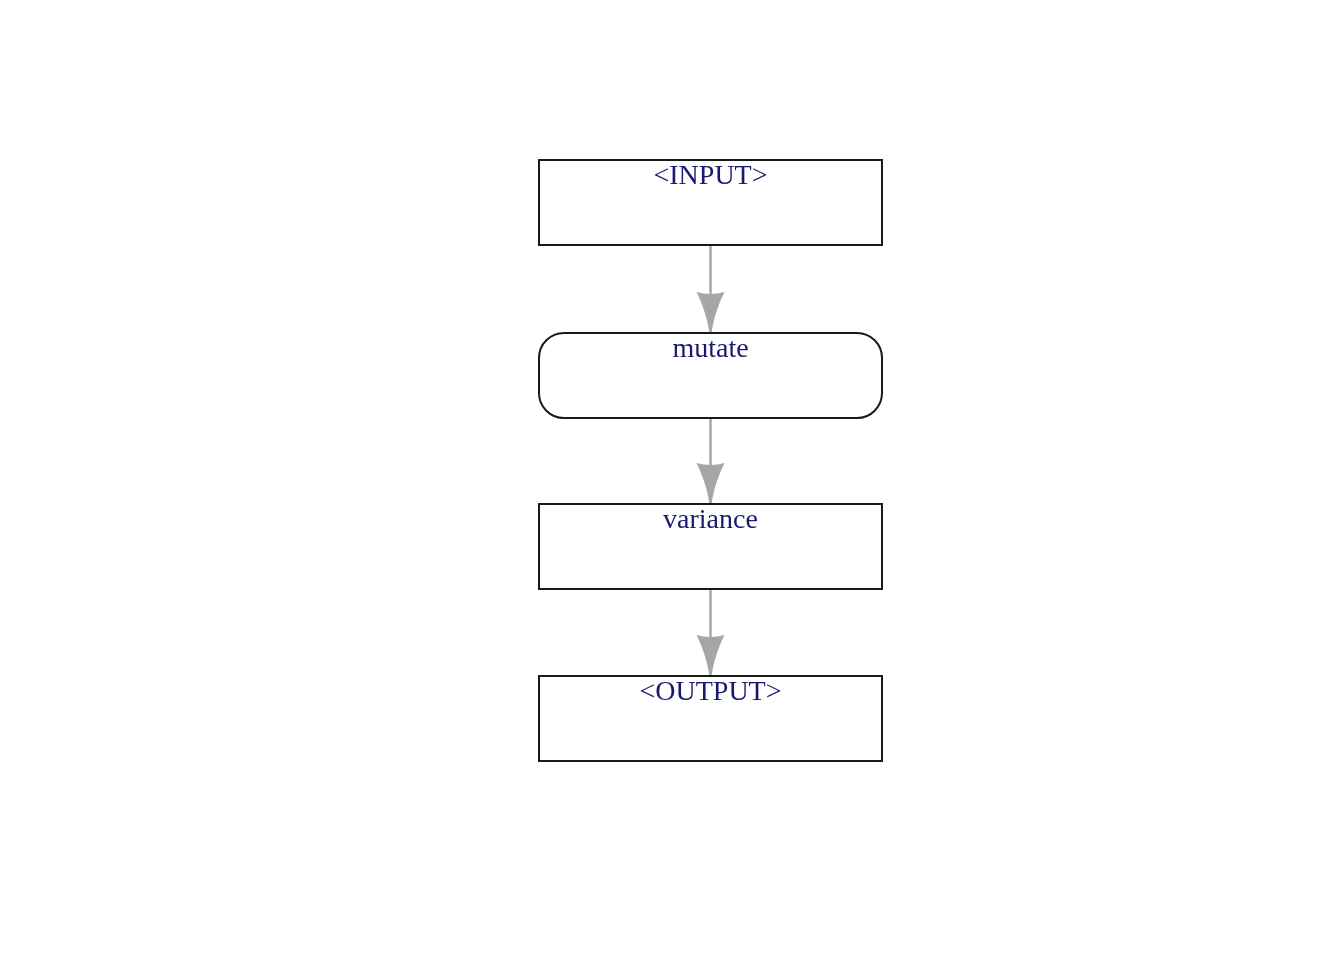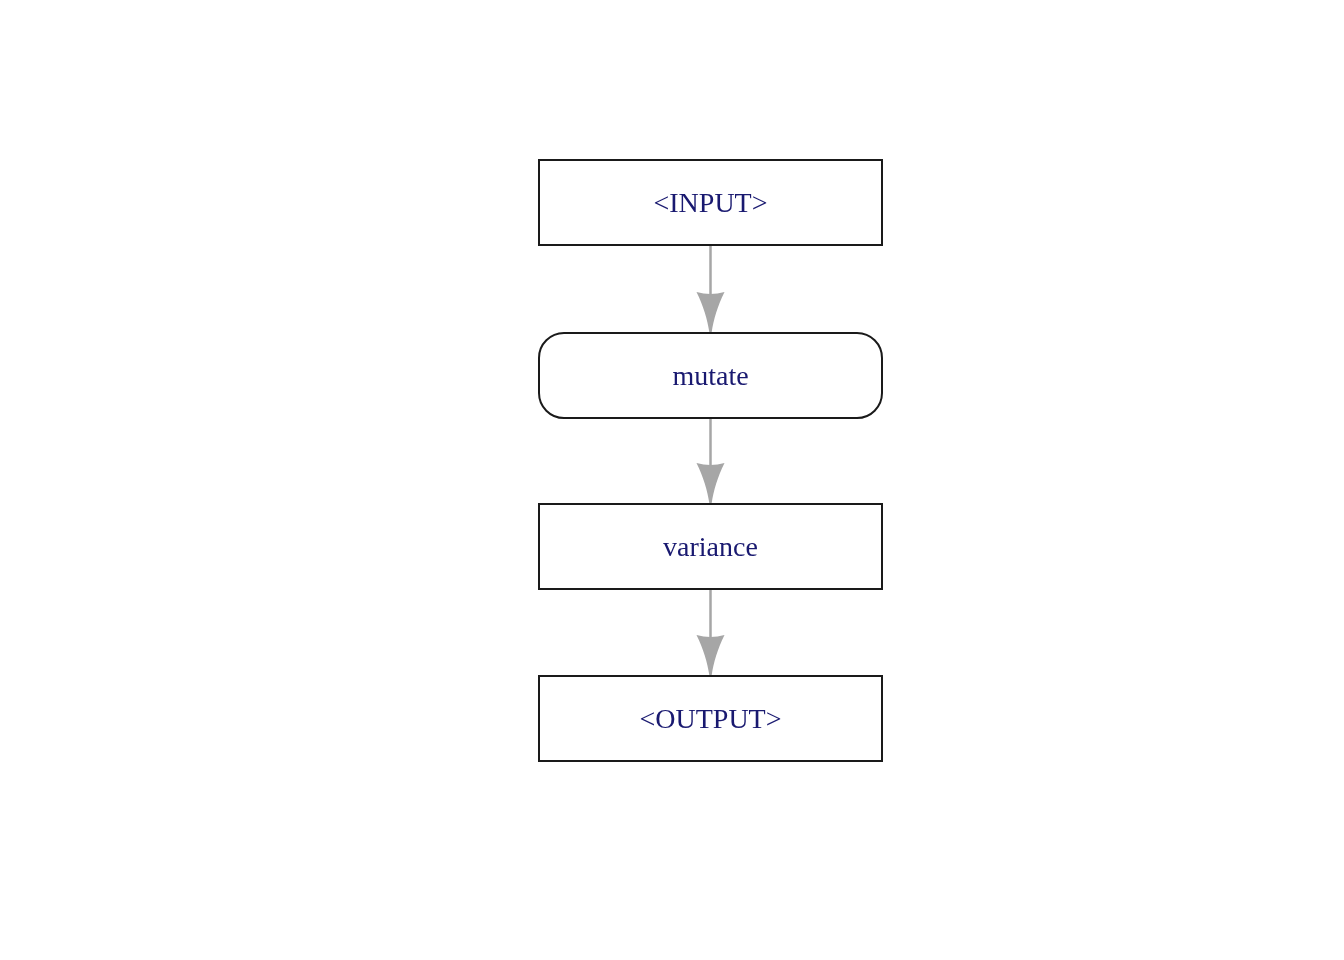--- a/index.html
+++ b/index.html
@@ -31,21 +31,21 @@
   }
   .node {
     position: absolute;
     left: 538px;
     width: 345px;
     height: 87px;
     box-sizing: border-box;
     background: #ffffff;
     border: 2px solid #1a1a1a;
     display: flex;
-    align-items: center;
+    align-items: flex-start;
     justify-content: center;
   }
   .node-input    { top: 159px; }
   .node-mutate   { top: 332px; border-radius: 26px; }
   .node-variance { top: 503px; }
   .node-output   { top: 675px; }
   .node-label {
     color: #191970;
     font-size: 28px;
     line-height: 1;

